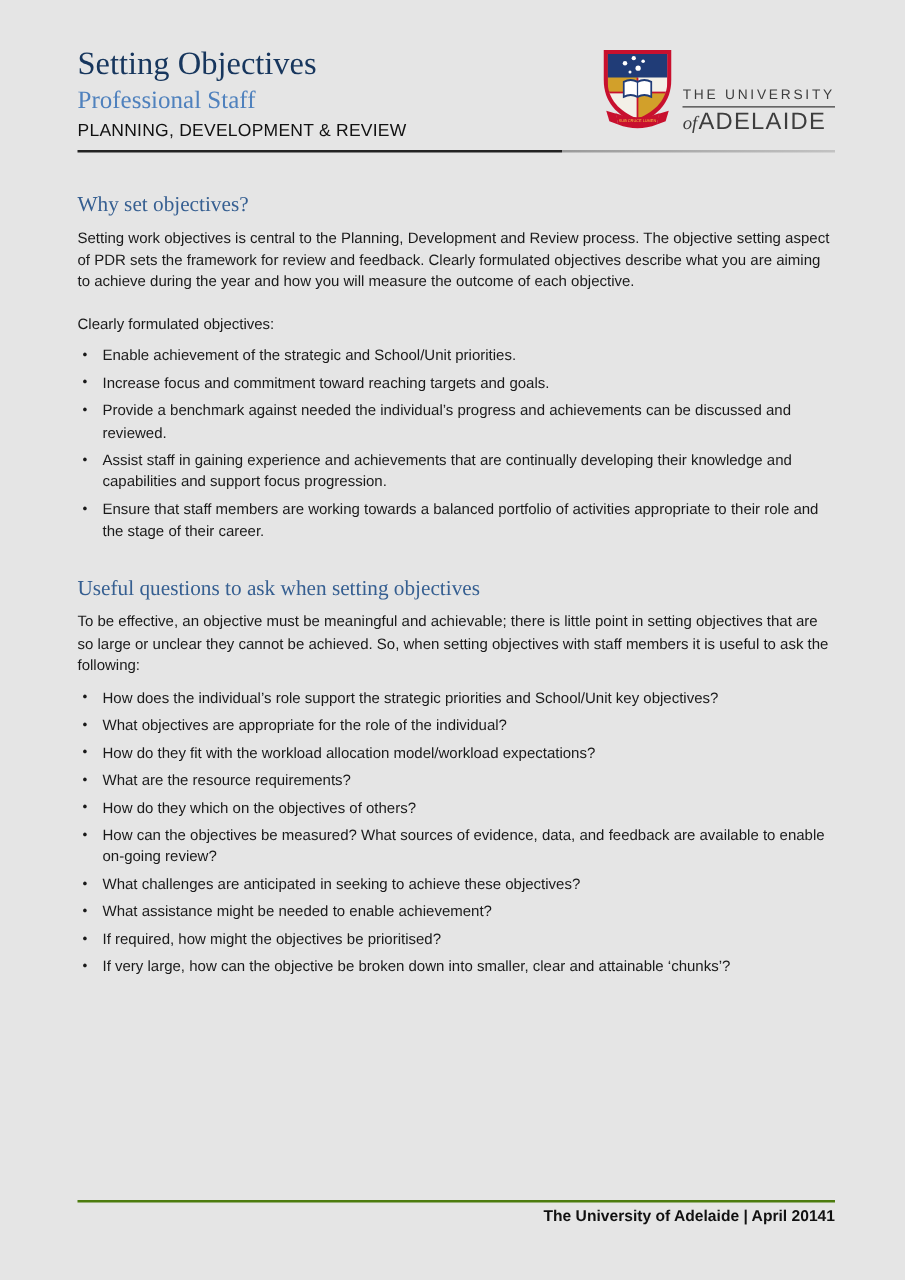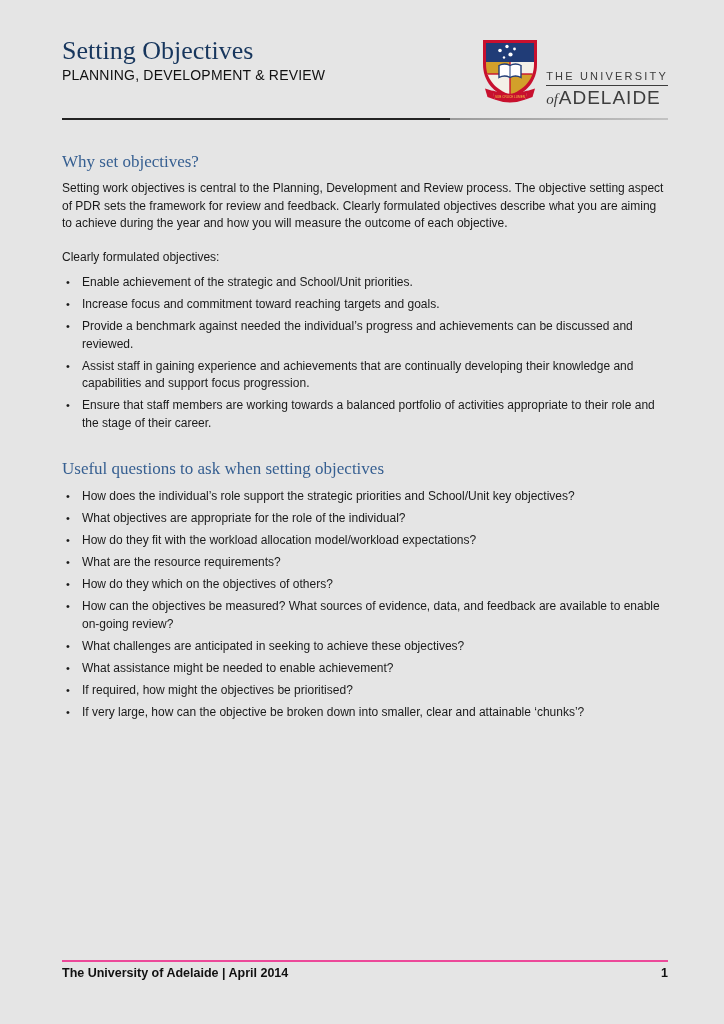--- a/index.html
+++ b/index.html
@@ -58,34 +58,35 @@
   .s2 { margin-top: 26px; }
   .para { font-size: 12px; line-height: 17.5px; margin: 0; max-width: 604px; }
   .intro-line { margin-top: 16px; }
   .bullet-list { list-style: none; margin: 8px 0 0 0; padding: 0; max-width: 604px; }
   .bullet-item { display: flex; margin: 0 0 4.5px 0; font-size: 12px; line-height: 17.5px; }
   .bullet-glyph { flex: 0 0 20px; padding-left: 4px; box-sizing: border-box; font-size: 11px; }
   .bullet-text { flex: 1; }
   
   .footer {
     position: absolute; left: 62px; right: 56px; top: 960px;
-    border-top: 2px solid #ec4899; padding-top: 4px;
-    display: flex; justify-content: space-between;
+    border-top: 2px solid #4d7c0f; padding-top: 4px;
+    display: flex; justify-content: flex-end;
     font-size: 12.5px; font-weight: bold; color: #111;
   }
 </style>
 </head>
 <body>
 
 <div class="page">
   <div class="content">
 
     <div class="header">
       <div class="header-left">
         <h1 class="page-title">Setting Objectives</h1>
+        <h2 class="page-subtitle">Professional Staff</h2>
         <p class="dept">PLANNING, DEVELOPMENT &amp; REVIEW</p>
       </div>
 
       <div class="logo">
         <span>
           <svg width="58" height="67" viewBox="0 0 58 67">
 
             <path d="M2 2 H56 V26 C56 43.5 45.5 54.5 29 61 C12.5 54.5 2 43.5 2 26 Z" fill="#C8102E"></path>
             <clipPath id="inner">
               <path d="M5 5 H53 V26 C53 41.5 43.5 51 29 57 C14.5 51 5 41.5 5 26 Z"></path>
@@ -150,20 +151,21 @@
         </li>
         <li class="bullet-item">
           <span class="bullet-glyph">•</span>
           <span class="bullet-text">Ensure that staff members are working towards a balanced portfolio of activities appropriate to their role and the stage of their career.</span>
         </li>
       </ul>
     </div>
 
     <div class="s2">
       <h3 class="section-heading">Useful questions to ask when setting objectives</h3>
+      <p class="para">To be effective, an objective must be meaningful and achievable; there is little point in setting objectives that are so large or unclear they cannot be achieved.  So, when setting objectives with staff members it is useful to ask the following:</p>
       <ul class="bullet-list">
         <li class="bullet-item">
           <span class="bullet-glyph">•</span>
           <span class="bullet-text">How does the individual’s role support the strategic priorities and School/Unit key objectives?</span>
         </li>
         <li class="bullet-item">
           <span class="bullet-glyph">•</span>
           <span class="bullet-text">What objectives are appropriate for the role of the individual?</span>
         </li>
         <li class="bullet-item">

